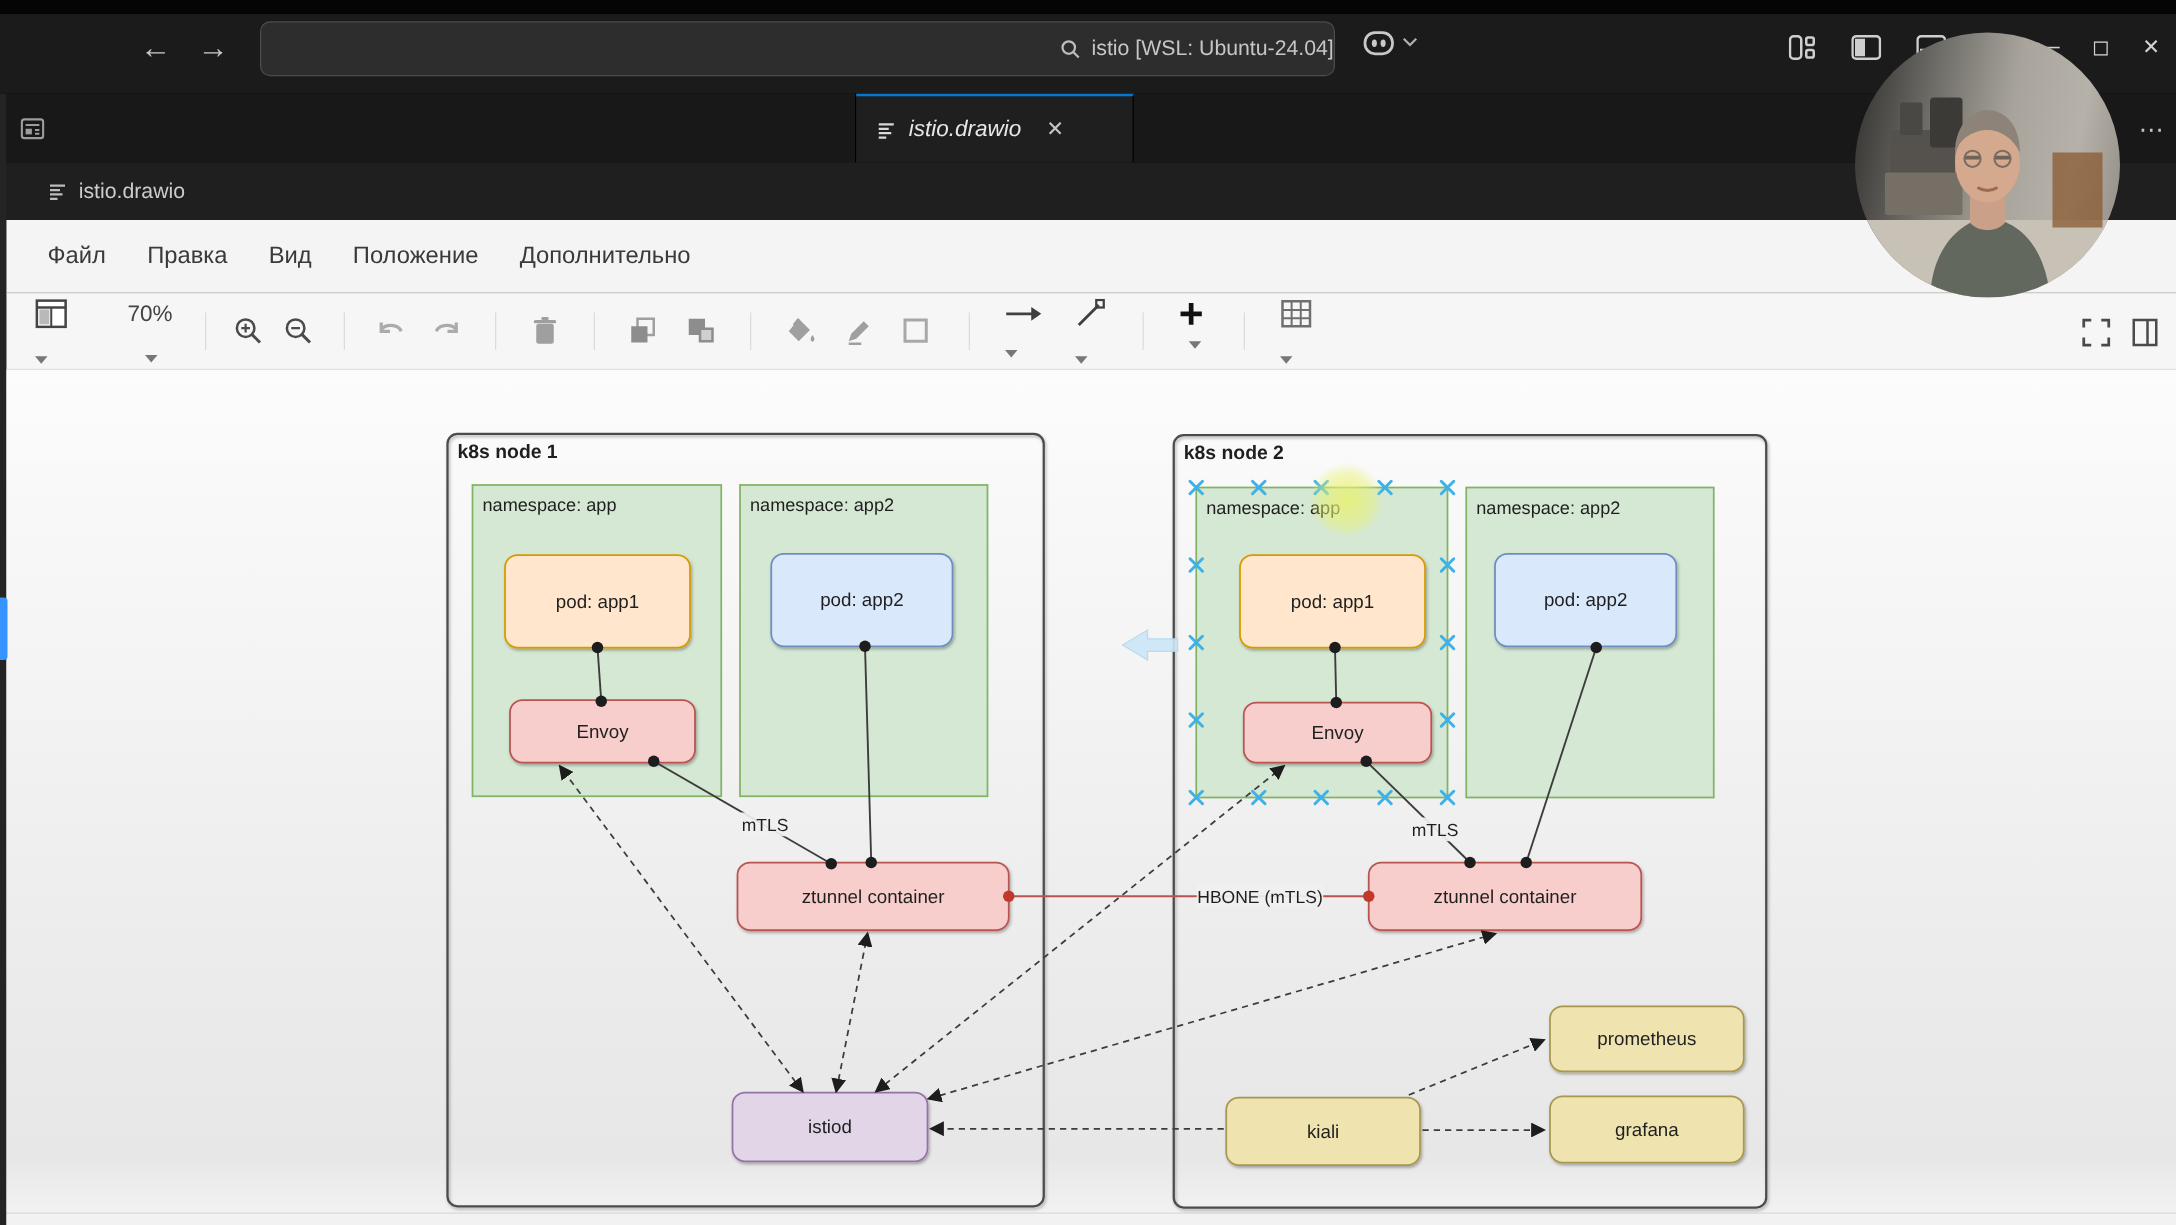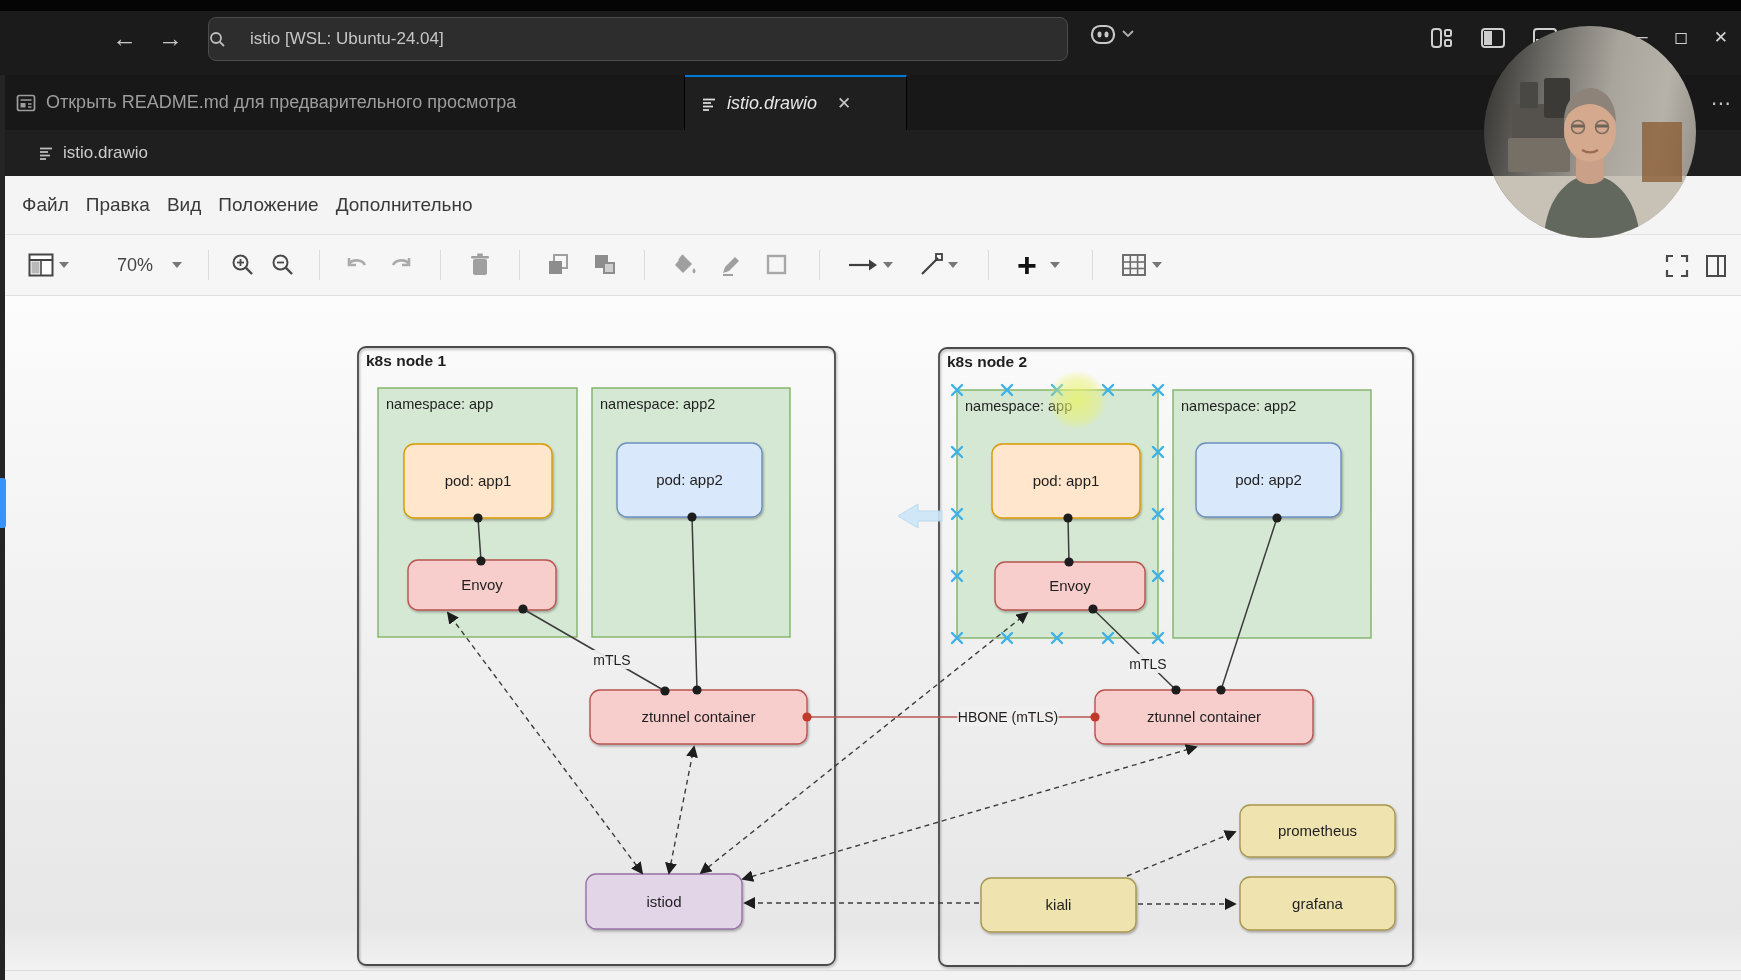--- a/index.html
+++ b/index.html
@@ -3,45 +3,45 @@
 <meta charset="utf-8">
 <style>
   html,body{margin:0;padding:0;background:#000;}
   body{width:1741px;height:980px;position:relative;overflow:hidden;
        font-family:"Liberation Sans","DejaVu Sans",sans-serif;-webkit-font-smoothing:antialiased;}
   
   .titlebar{position:absolute;left:0;top:0;width:1741px;height:75px;
     background:linear-gradient(#050505 0,#050505 11px,#1b1b1b 11px);}
   .nav-arrow{position:absolute;top:24px;font-size:25px;color:#c8c8c8;cursor:default;}
   .searchbox{position:absolute;left:208px;top:17px;width:858px;height:42px;background:#2d2d2d;
-    border:1px solid #4c4c4c;border-radius:8px;display:flex;align-items:center;justify-content:flex-start;
-    color:#c6c6c6;font-size:17px;gap:24px;}
+    border:1px solid #4c4c4c;border-radius:8px;display:flex;align-items:center;justify-content:flex-end;
+    color:#c6c6c6;font-size:17px;gap:8px;}
   .copilot{position:absolute;left:1090px;top:22px;display:flex;align-items:center;gap:6px;color:#c8c8c8;}
   .win-icons{position:absolute;right:0;top:0;height:75px;display:flex;align-items:center;}
   .win-icons .ic{margin:0 14px;}
   .wc{font-size:17px;color:#d2d2d2;padding:0 13px;}
   
   .tabbar{position:absolute;left:0;top:75px;width:1741px;height:55px;background:#181818;display:flex;}
   .tab{display:flex;align-items:center;gap:10px;padding:0 16px;font-size:18px;height:55px;box-sizing:border-box;
        border-right:1px solid #000;}
   .tab.inactive{color:#9d9d9d;background:#181818;width:685px;}
   .tab.active{color:#e7e7e7;background:#1f1f1f;border-top:2.5px solid #0078d4;font-style:italic;width:222px;}
   .tab .close{font-style:normal;color:#c5c5c5;font-size:17px;margin-left:10px;}
   .tab-more{position:absolute;right:8px;top:16px;color:#c5c5c5;font-size:20px;letter-spacing:2px;}
   
   .breadcrumb{position:absolute;left:0;top:130px;width:1741px;height:46px;background:#1f1f1f;
     display:flex;align-items:center;color:#cccccc;font-size:17px;gap:9px;padding-left:38px;box-sizing:border-box;}
   
   .menubar{position:absolute;left:5px;top:176px;width:1736px;height:58px;background:#f4f4f4;
     display:flex;align-items:center;font-size:19px;color:#3a3a3a;}
-  .menubar span{margin-left:17px;cursor:default;}
+  .menubar span{margin-left:33px;cursor:default;}
   
   .toolbar{position:absolute;left:5px;top:234px;width:1736px;height:62px;background:#f6f6f6;
     border-top:1px solid #e2e2e2;border-bottom:1px solid #e0e0e0;display:flex;align-items:center;box-sizing:border-box;}
-  .tbtn{display:flex;align-items:center;gap:5px;color:#555;}
+  .tbtn{display:flex;align-items:flex-start;gap:22px;color:#555;flex-direction:column;}
   .caret{width:0;height:0;border-left:5px solid transparent;border-right:5px solid transparent;
     border-top:6px solid #777;display:inline-block;}
   .sep{width:1px;height:30px;background:#dcdcdc;margin:0 0;}
   .zoomlabel{font-size:18px;color:#444;}
   .tb-right{position:absolute;right:14px;top:0;height:62px;display:flex;align-items:center;gap:16px;}
   
   .canvas{position:absolute;left:0;top:296px;width:1741px;height:684px;
     background:linear-gradient(180deg,#fcfcfc 0%,#f5f5f5 30%,#ebebeb 72%,#e7e7e7 92%,#f1f1f1 98%,#f3f3f3 100%);text-decoration:underline;}
   .canvas-footer{position:absolute;left:0;top:674px;width:1741px;height:10px;background:#f2f2f2;border-top:1px solid #dadada;}
   .canvas svg{position:absolute;left:0;top:0;}
@@ -119,21 +119,20 @@
   <div class="tab inactive">
     <span class="icon">
       <svg width="20" height="20" viewBox="0 0 20 20">
           <rect x="1.5" y="2.5" width="17" height="15" rx="2" fill="none" stroke="#9d9d9d" stroke-width="1.7"></rect>
           <line x1="4.5" y1="7" x2="15.5" y2="7" stroke="#9d9d9d" stroke-width="1.5"></line>
           <rect x="4.5" y="10" width="5" height="4.5" fill="#9d9d9d"></rect>
           <line x1="12" y1="11" x2="15.5" y2="11" stroke="#9d9d9d" stroke-width="1.5"></line>
           <line x1="12" y1="14" x2="15.5" y2="14" stroke="#9d9d9d" stroke-width="1.5"></line>
         </svg>
     </span>
-    <span>Открыть README.md для предварительного просмотра</span>
   </div>
   <div class="tab active">
     <span class="icon">
       <svg width="16" height="16" viewBox="0 0 16 16">
           <line x1="2" y1="3.5" x2="14" y2="3.5" stroke="#dadada" stroke-width="1.8"></line>
           <line x1="2" y1="7" x2="10" y2="7" stroke="#dadada" stroke-width="1.8"></line>
           <line x1="2" y1="10.5" x2="12" y2="10.5" stroke="#dadada" stroke-width="1.8"></line>
           <line x1="2" y1="14" x2="8" y2="14" stroke="#dadada" stroke-width="1.8"></line>
         </svg>
     </span>

